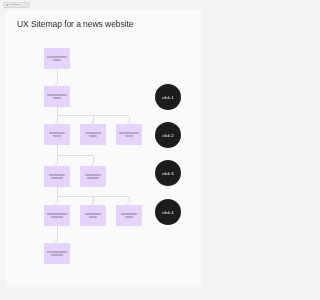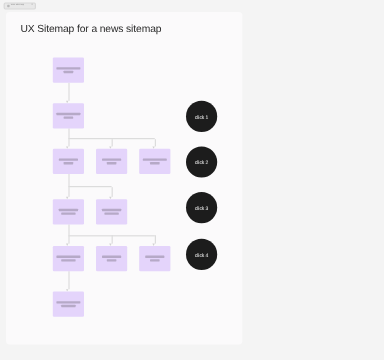--- a/index.html
+++ b/index.html
@@ -97,21 +97,21 @@
 <div id="tabstrip">
   <div id="tab">
     <span class="tfav"></span>
     <span class="tlabel">New sitemap</span>
     <span class="tclose">×</span>
   </div>
 </div>
 
 <div id="canvas"></div>
 
-<div id="title">UX Sitemap for a news sitemap</div>
+<div id="title">UX Sitemap for a news website</div>
 
 <div id="flow-layer">
     <div class="conn v" style="left: 56.65px; top: 69px; height: 14.8px;"></div>
     <div class="arrow" style="left: 55.4px; top: 83.8px;"></div>
     <div class="conn v" style="left: 56.65px; top: 107px; height: 8.5px;"></div>
     <div class="conn h" style="left: 57px; top: 115.15px; width: 72px;"></div>
     <div class="conn v" style="left: 56.65px; top: 115.5px; height: 6.3px;"></div>
     <div class="arrow" style="left: 55.4px; top: 121.8px;"></div>
     <div class="conn v" style="left: 92.65px; top: 115.5px; height: 6.3px;"></div>
     <div class="arrow" style="left: 91.4px; top: 121.8px;"></div>

